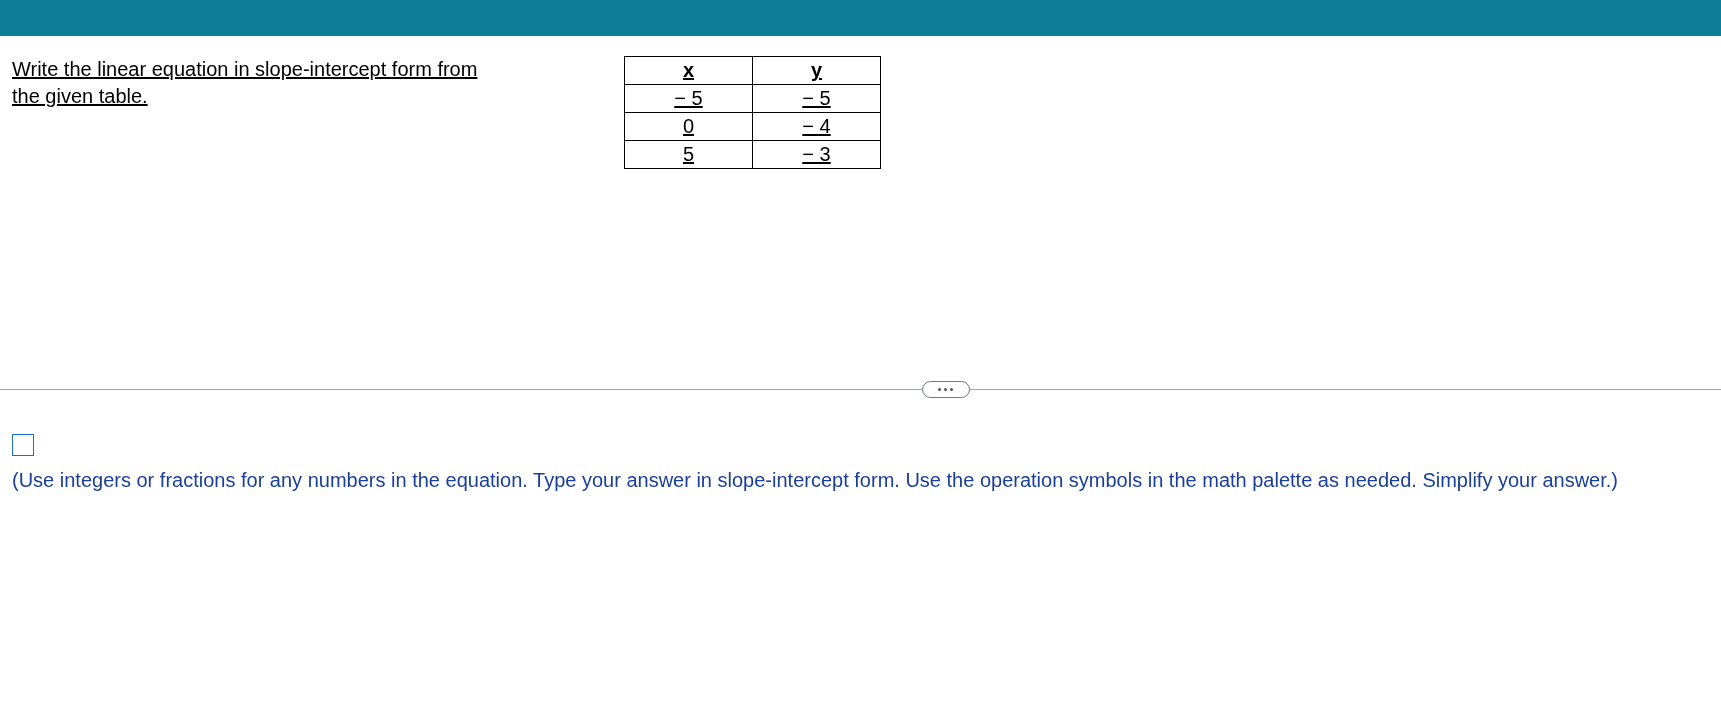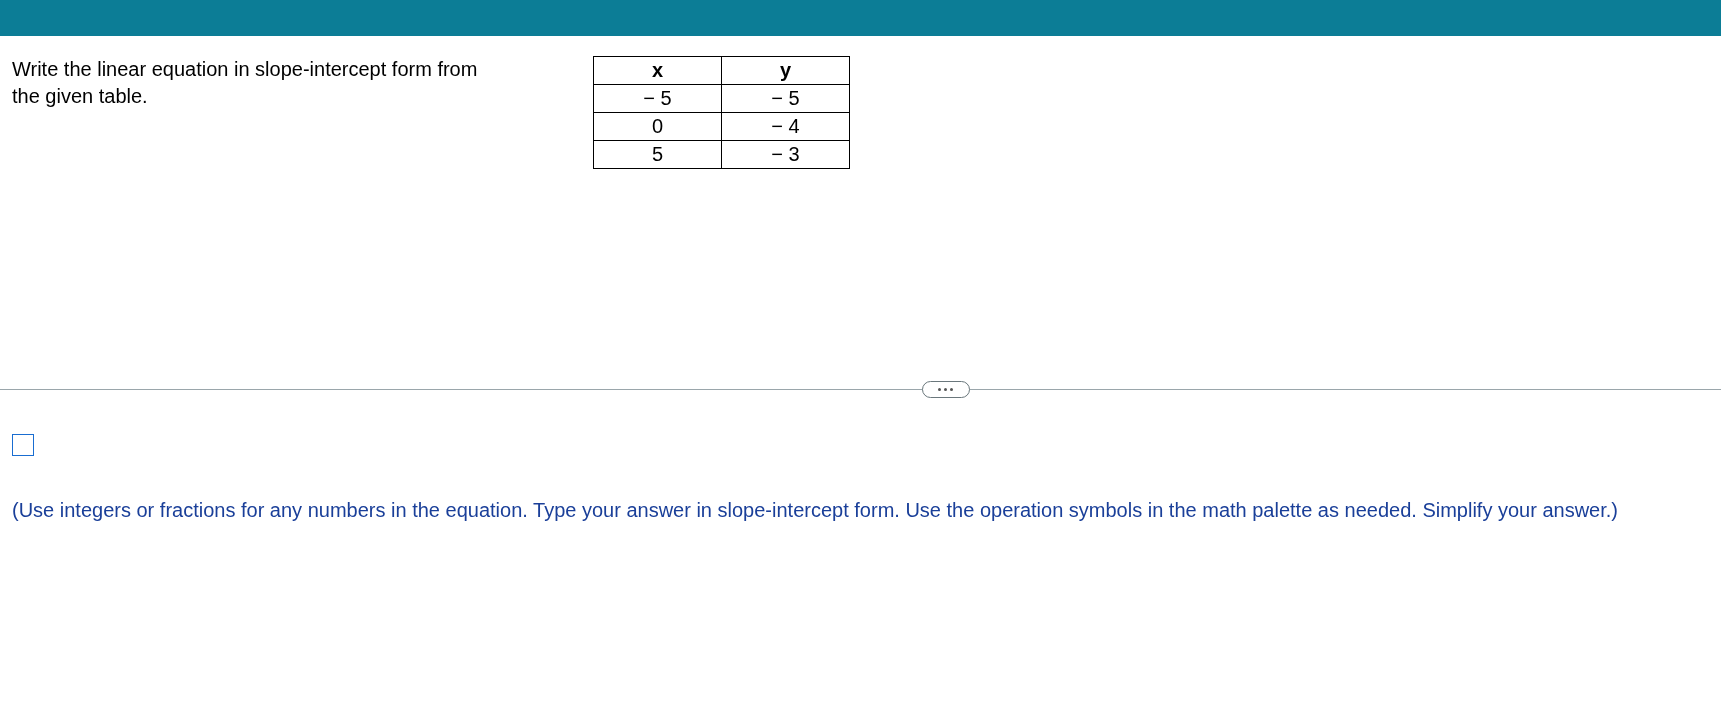--- a/index.html
+++ b/index.html
@@ -18,21 +18,22 @@
       height: 36px;
       width: 100%;
     }
     .content-area {
       background: #ffffff;
       padding: 20px 12px 0 12px;
     }
     .question-row {
       display: flex;
       align-items: flex-start;
-      gap: 61px;
+      gap: 92px;
+      text-decoration: underline;
     }
     .question-text {
       flex: 0 0 auto;
       max-width: 480px;
       line-height: 1.35;
       color: #000;
     }
     .data-table {
       border-collapse: collapse;
       margin-left: 40px;
@@ -93,21 +94,20 @@
       height: 22px;
       border: 1px solid #196dd1;
       background: #ffffff;
       margin-bottom: 6px;
     }
     .hint-text {
       color: #1a3f99;
       font-size: 20px;
       line-height: 1.35;
       max-width: 1700px;
-      margin-top: 30px;
     }
   </style>
 </head>
 <body>
 
 <div class="top-bar"></div>
 
 <div class="content-area">
   <div class="question-row">
     <div class="question-text">Write the linear equation in slope-intercept form from the given table.</div>

